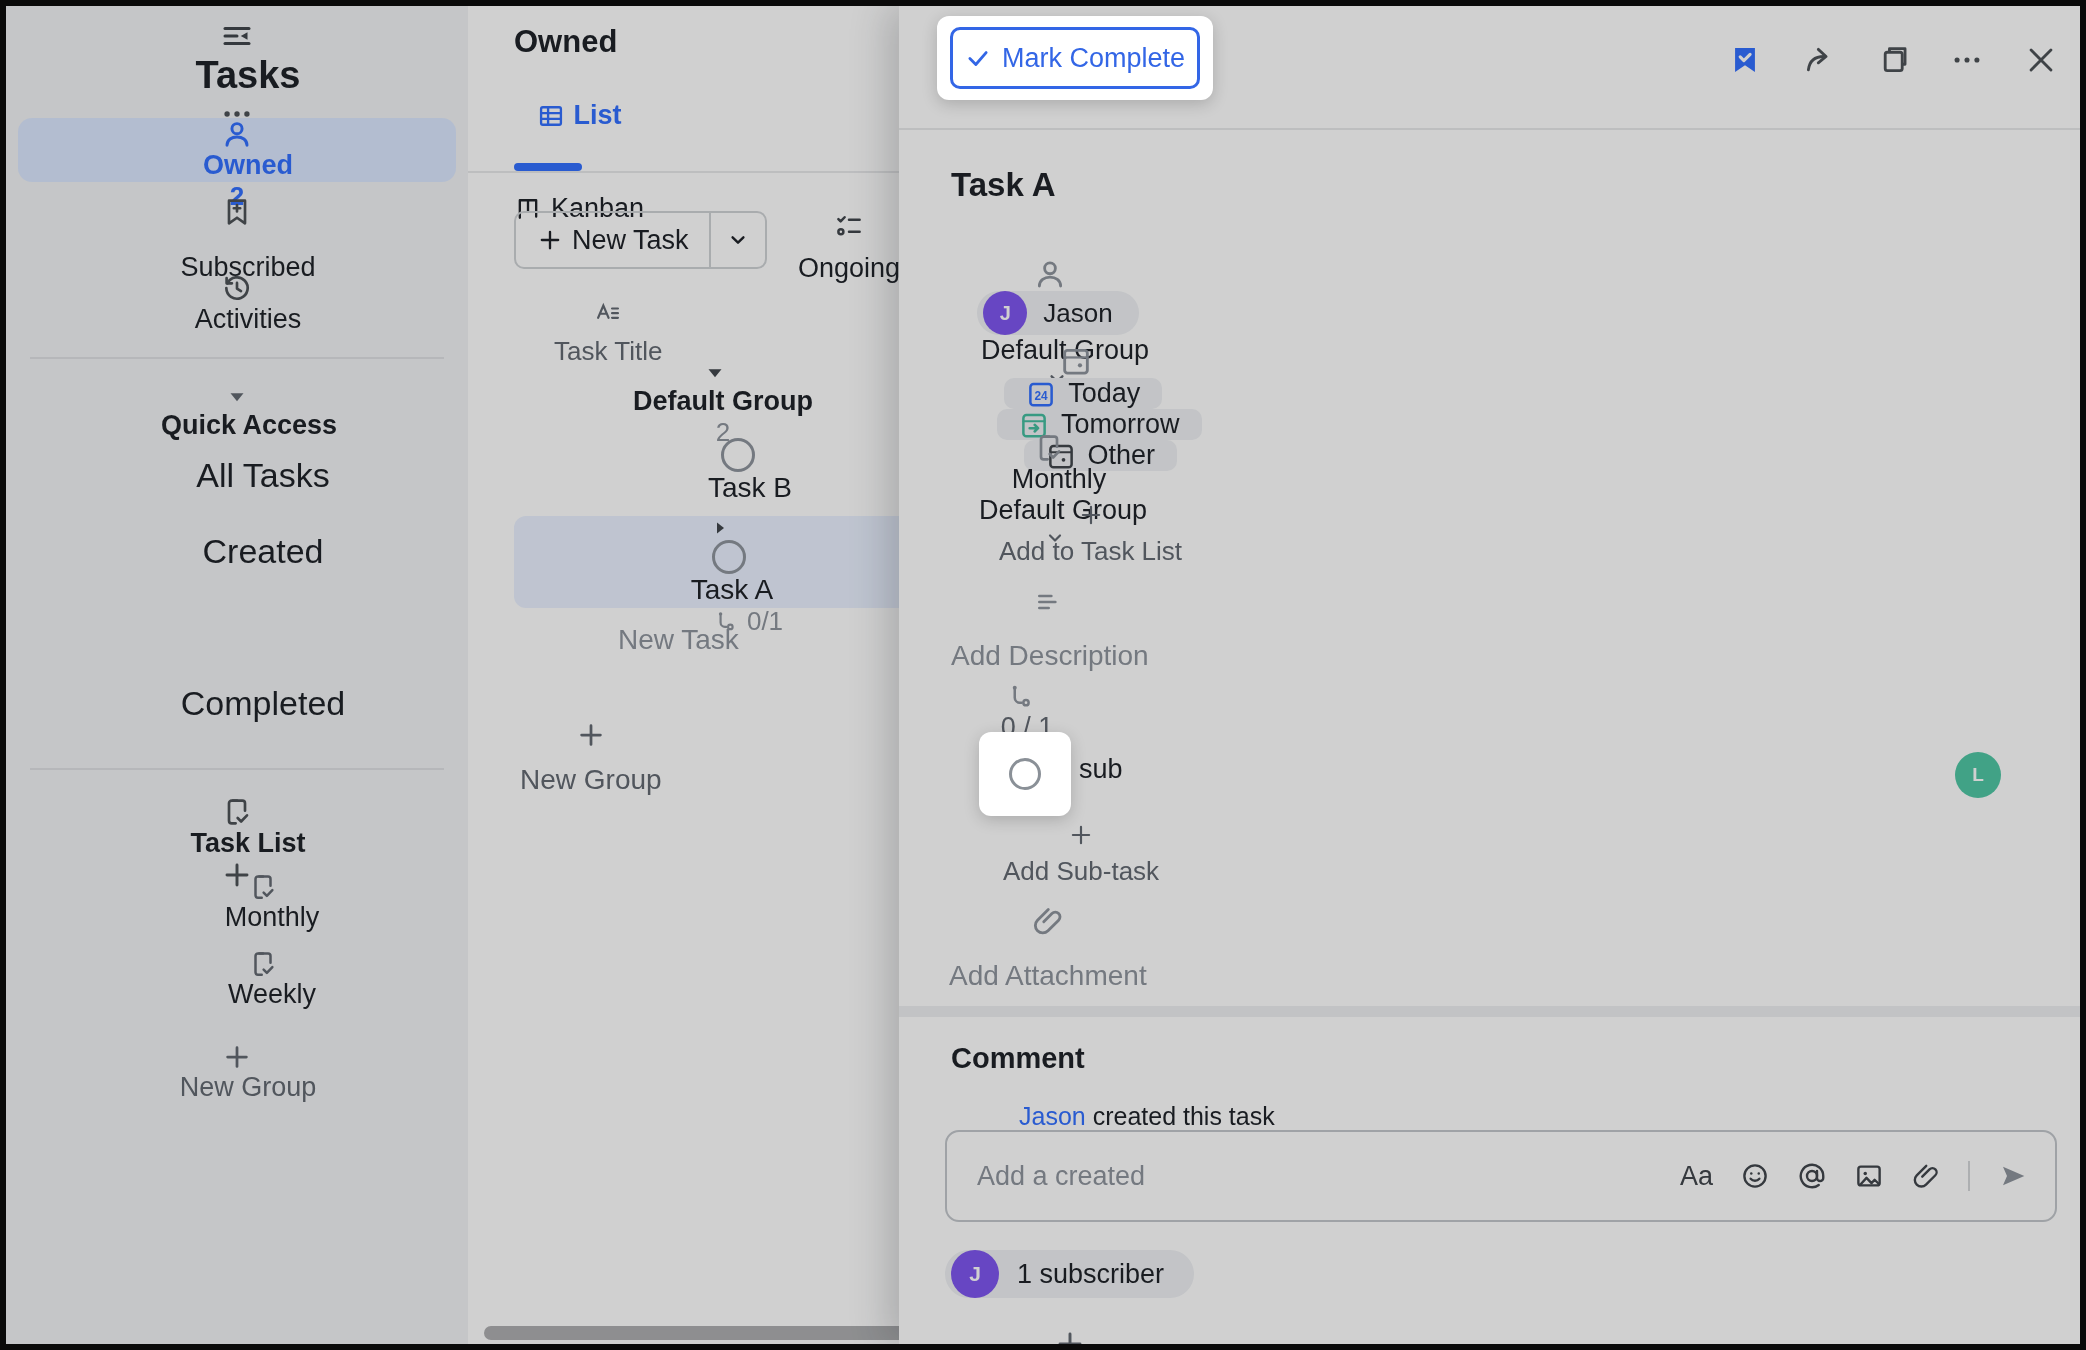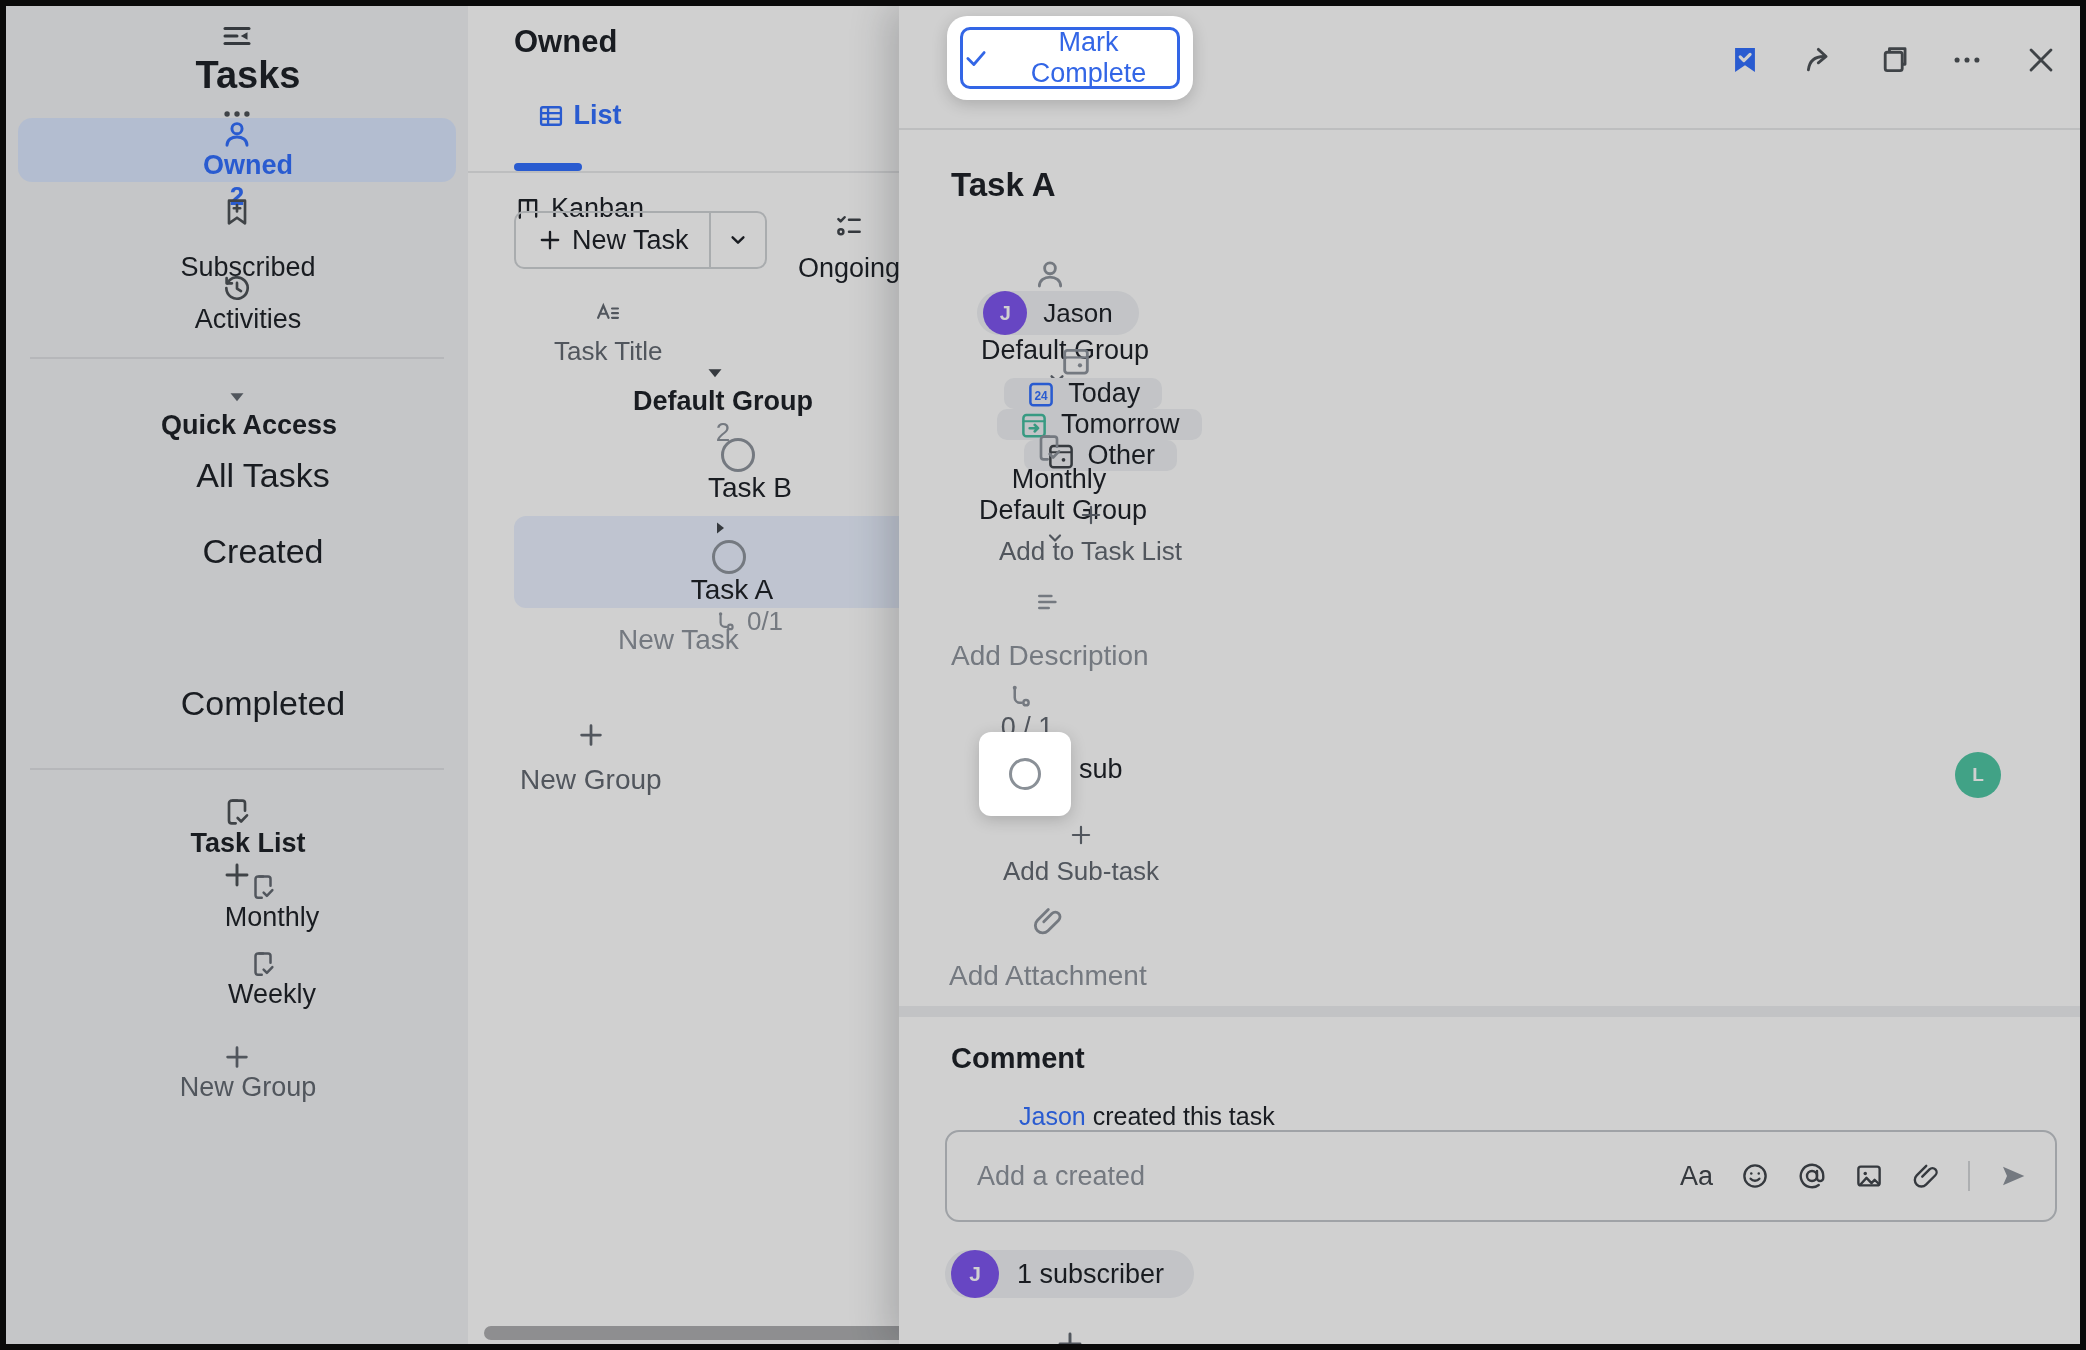--- a/index.html
+++ b/index.html
@@ -52,21 +52,21 @@
   .task-row-selected { left:46px; right:0; top:510px; height:92px; background:#eaf1ff; border-radius:12px 0 0 12px; padding-left:10px; }
   .circle-cb { width:34px; height:34px; border-radius:50%; border:3px solid #8f959e; background:transparent; flex:none; }
   .sub-count { display:flex; align-items:center; gap:8px; margin-left:56px; color:#8f959e; font-size:26px; }
   .newtask-ph { left:150px; top:618px; height:54px; font-size:28px; color:#8f959e; }
   .lp-newgroup { left:52px; top:714px; height:54px; gap:14px; font-size:28px; color:#646a73; }
   .hscroll { position:absolute; left:16px; width:427px; top:1320px; height:14px; border-radius:7px; background:#aeafb1; }
 
   
   .detail { position:absolute; left:893px; top:0; bottom:0; width:1181px; background:#fff; box-shadow:-12px 0 36px rgba(31,35,41,0.20); }
   .dt-header-divider { position:absolute; left:0; right:0; top:122px; height:2px; background:#e8e9eb; }
-  .mark-spot { position:absolute; left:48px; top:10px; width:246px; height:84px; border-radius:20px; }
+  .mark-spot { position:absolute; left:38px; top:10px; width:276px; height:84px; border-radius:12px; }
   .mark-btn { position:absolute; left:13px; top:11px; right:13px; bottom:11px; border:3px solid #3366e6; border-radius:10px; display:flex; align-items:center; justify-content:center; gap:11px; color:#3366e6; font-size:27px; background:#fff; cursor:pointer; }
   .dt-actions { position:absolute; top:32px; right:22px; height:44px; display:flex; align-items:center; gap:40px; color:#4e5358; }
   .dt-title { left:52px; top:160px; height:46px; font-size:33px; font-weight:700; color:#1f2329; }
   .pill { display:flex; align-items:center; background:#eff1f4; border-radius:29px; }
   .avatar { border-radius:50%; display:flex; align-items:center; justify-content:center; color:#fff; font-weight:600; }
   .purple { background:#7f56f0; }
   .teal { background:#50c7a5; }
   .vsep { width:2px; height:34px; background:#d5d7da; }
   .assignee-row { left:52px; top:251px; height:58px; }
   .name { font-size:26px; color:#1f2329; }

